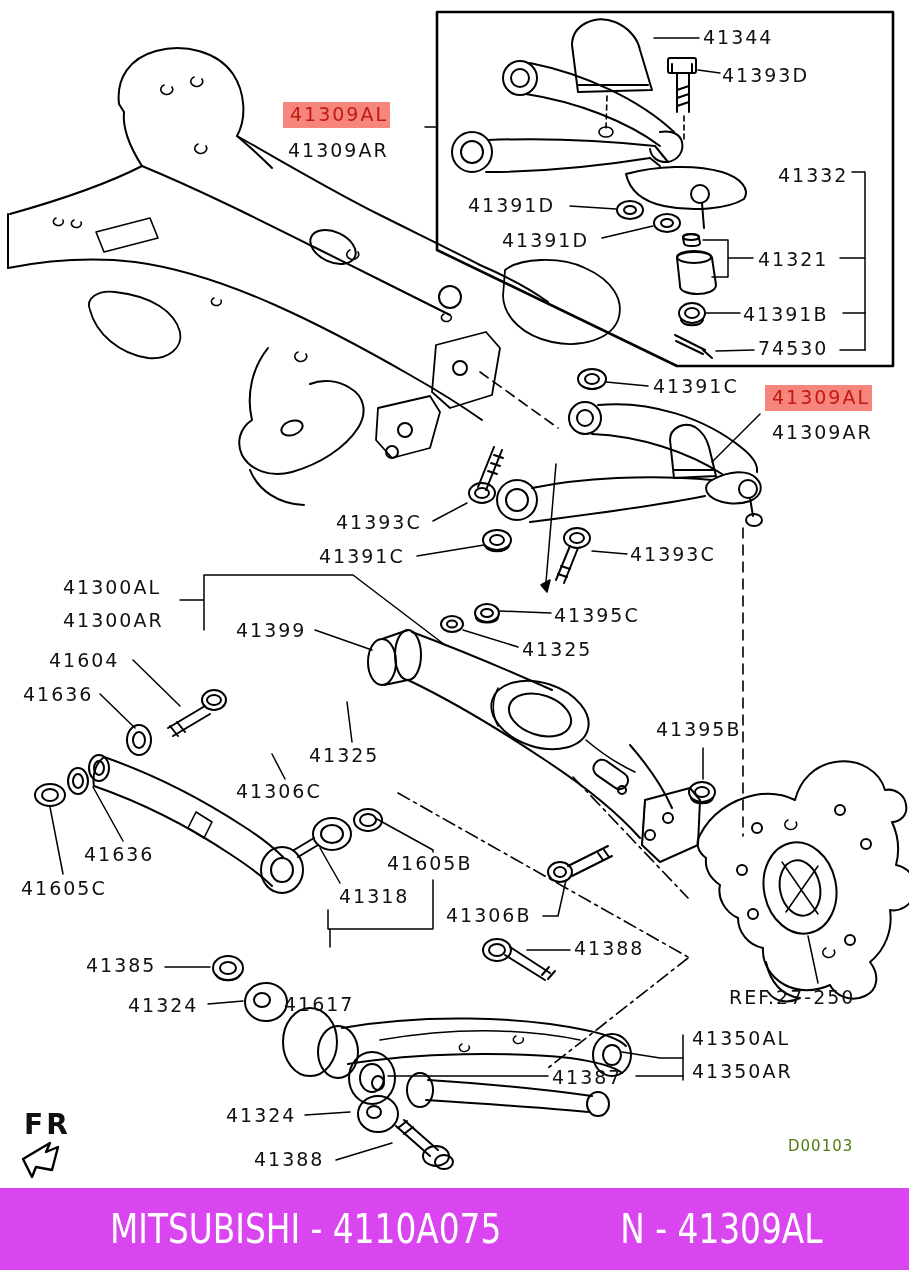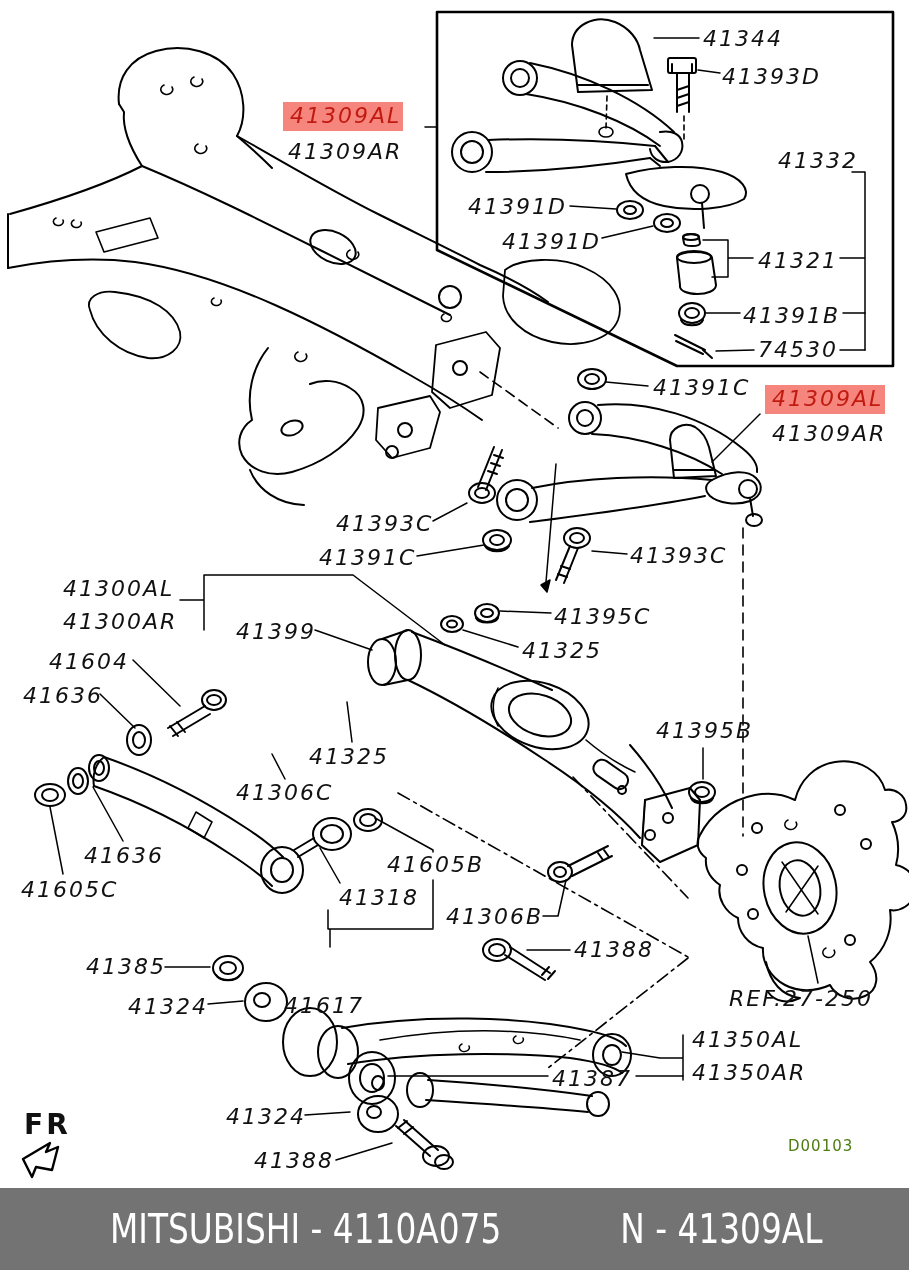--- a/index.html
+++ b/index.html
@@ -1,19 +1,19 @@
 <!DOCTYPE html>
 <html><head>
 <meta charset="utf-8">
 <style>
   html,body{margin:0;padding:0;background:#fff;}
   .stage{position:relative;width:909px;height:1277px;background:#fff;overflow:hidden;
          font-family:"DejaVu Sans","Liberation Sans",sans-serif;}
   svg.art{position:absolute;left:0;top:0;}
-  .lbl{position:absolute;font-size:22px;letter-spacing:2px;color:#111;white-space:nowrap;line-height:1.2;font-style:italic;}
+  .lbl{position:absolute;font-size:19px;letter-spacing:2px;color:#111;white-space:nowrap;line-height:1.2;}
   .lbl.hl{padding:1px 2px 2px 7px;}
   .fr-label{position:absolute;font-size:28px;font-weight:bold;letter-spacing:3px;color:#111;}
   .watermark{position:absolute;font-size:15px;letter-spacing:1px;color:#4d7c0f;}
   .footerbar{position:absolute;left:0;top:1188px;width:909px;height:82px;background:#666666;
              display:flex;align-items:center;justify-content:center;gap:44px;}
   .footerbar span{display:inline-block;color:#fff;font-size:41px;transform:scaleX(0.8);white-space:nowrap;}
 </style>
 </head>
 <body>
 
@@ -295,21 +295,21 @@
   </g>
 
   <g>
     <path d="M58,1147 L46,1152 L50,1143 L23,1159 L32,1177 L36,1167 L52,1170 Z" stroke-width="2.4"></path>
   </g>
 </svg>
 
 <div id="labels-layer">
       <div class="lbl" style="left: 703px; top: 26px;">41344</div>
       <div class="lbl" style="left: 722px; top: 64px;">41393D</div>
-      <div class="lbl" style="left: 778px; top: 148px;">41332</div>
+      <div class="lbl" style="left: 778px; top: 164px;">41332</div>
       <div class="lbl" style="left: 468px; top: 194px;">41391D</div>
       <div class="lbl" style="left: 502px; top: 229px;">41391D</div>
       <div class="lbl" style="left: 758px; top: 248px;">41321</div>
       <div class="lbl" style="left: 743px; top: 303px;">41391B</div>
       <div class="lbl" style="left: 758px; top: 337px;">74530</div>
       <div class="lbl hl" style="left: 283px; top: 102px; background: rgb(245, 133, 125); color: rgb(193, 26, 16);">41309AL</div>
       <div class="lbl" style="left: 288px; top: 139px;">41309AR</div>
       <div class="lbl" style="left: 653px; top: 375px;">41391C</div>
       <div class="lbl hl" style="left: 765px; top: 385px; background: rgb(245, 133, 125); color: rgb(193, 26, 16);">41309AL</div>
       <div class="lbl" style="left: 772px; top: 421px;">41309AR</div>
@@ -340,18 +340,18 @@
       <div class="lbl" style="left: 692px; top: 1060px;">41350AR</div>
       <div class="lbl" style="left: 552px; top: 1066px;">41387</div>
       <div class="lbl" style="left: 226px; top: 1104px;">41324</div>
       <div class="lbl" style="left: 254px; top: 1148px;">41388</div>
     </div>
 
 <div class="fr-label" style="left:24px;top:1108px">FR</div>
 
 <div class="watermark" style="left:788px;top:1137px">D00103</div>
 
-<div class="footerbar" style="background: #737373;">
+<div class="footerbar" style="background: #d946ef;">
   <span>MITSUBISHI - 4110A075</span>
   <span>N - 41309AL</span>
 </div>
 
 </div>
 
 </body></html>

